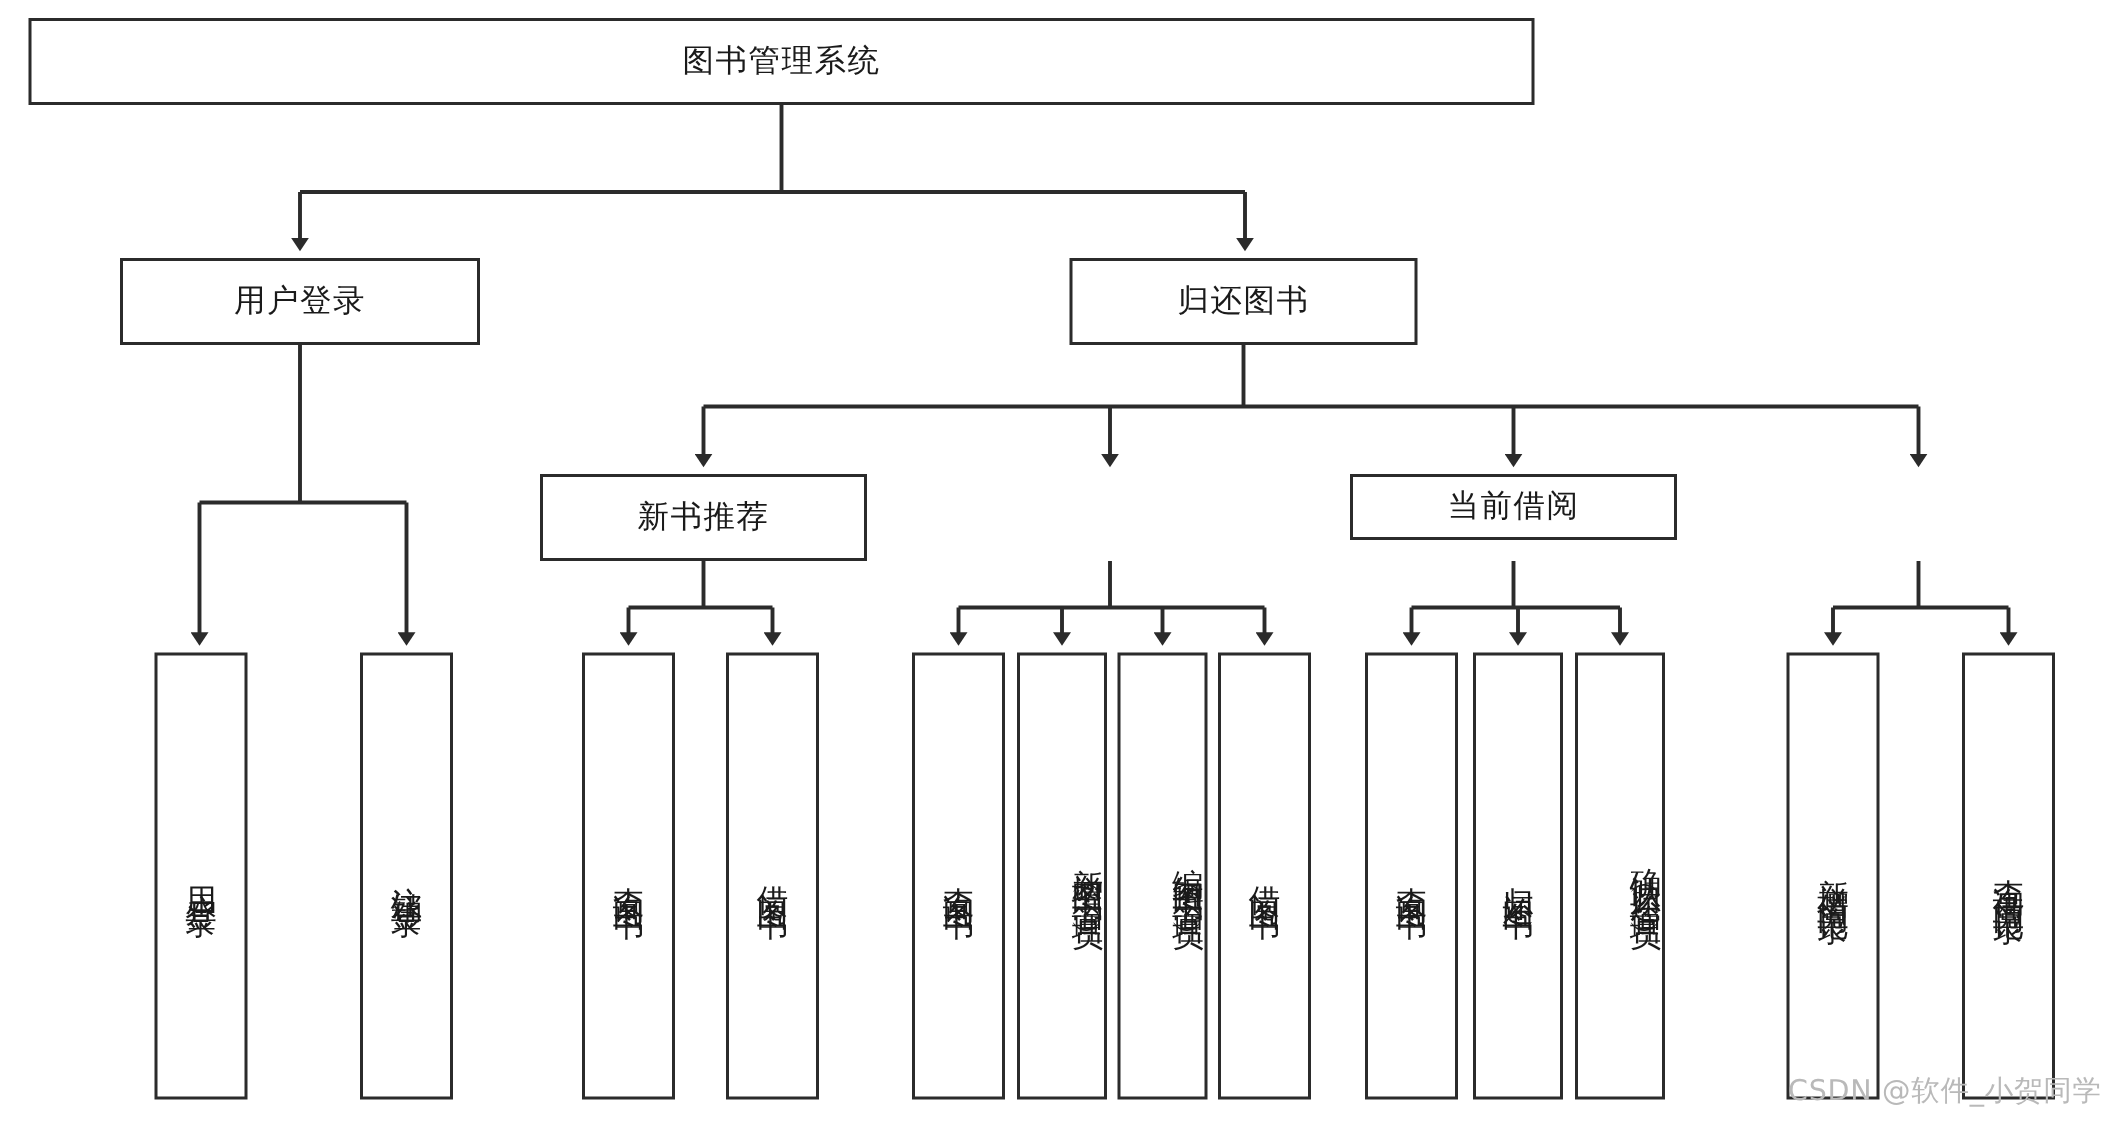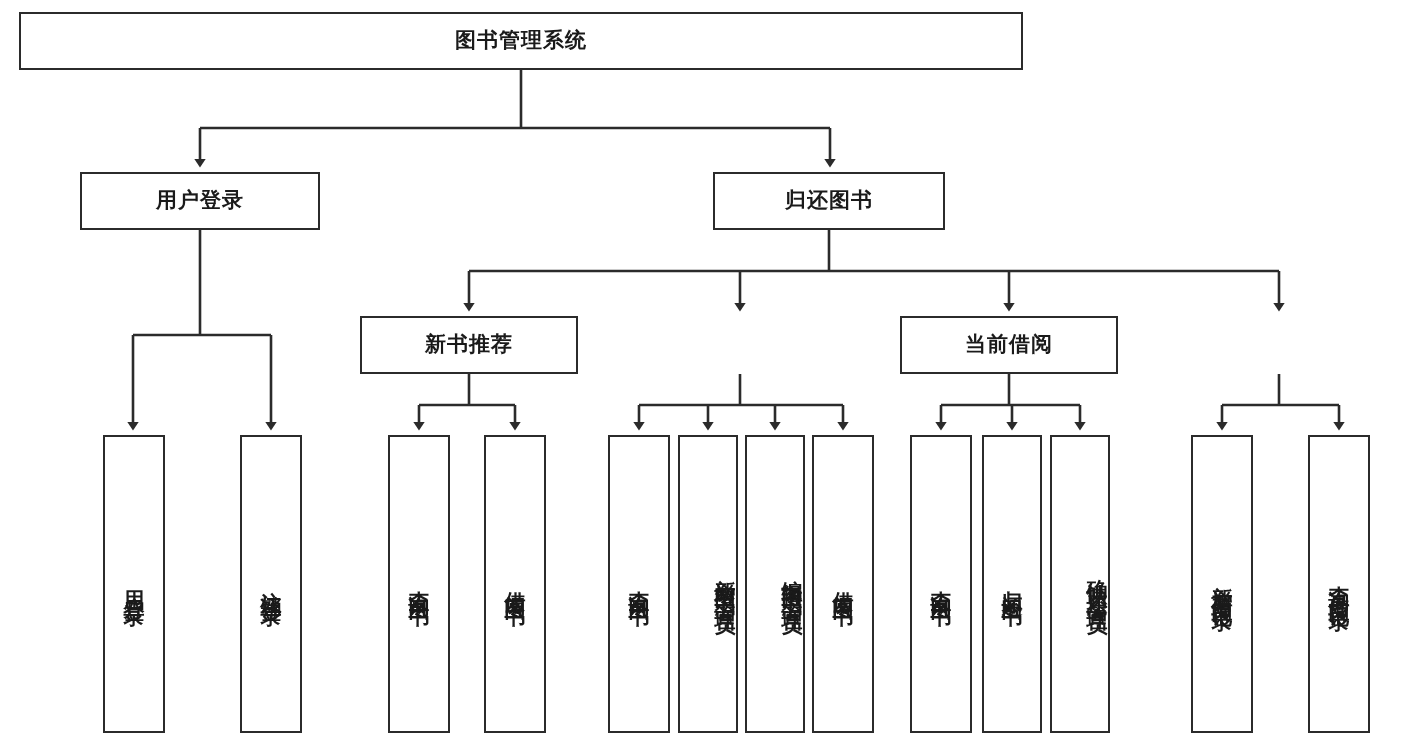--- a/index.html
+++ b/index.html
@@ -9,21 +9,20 @@
   }
   body {
     font-family: "DejaVu Sans", "Liberation Sans", sans-serif;
   }
   #canvas {
     position: relative;
     width: 1405px;
     height: 747px;
     background: #ffffff;
     overflow: hidden;
-    font-weight: bold;
   }
   .node {
     position: absolute;
     box-sizing: border-box;
     border: 2px solid #2b2b2b;
     background: #ffffff;
     display: flex;
     align-items: center;
     justify-content: center;
     color: #1a1a1a;
@@ -133,21 +132,21 @@
   <div class="node h" style="left:80px;top:172px;width:240px;height:58px;">
     <span>用户登录</span>
   </div>
   <div class="node h" style="left:713px;top:172px;width:232px;height:58px;">
     <span>归还图书</span>
   </div>
 
   <div class="node h" style="left:360px;top:316px;width:218px;height:58px;">
     <span>新书推荐</span>
   </div>
-  <div class="node h" style="left:900px;top:316px;width:218px;height:58px;">
+  <div class="node h" style="left:900px;top:316px;width:218px;height:44px;">
     <span>当前借阅</span>
   </div>
 
   <div class="node v" style="left:103px;top:435px;width:62px;height:298px;">
     <span class="vtxt">用户登录</span>
   </div>
   <div class="node v" style="left:240px;top:435px;width:62px;height:298px;">
     <span class="vtxt">注销登录</span>
   </div>
   <div class="node v" style="left:388px;top:435px;width:62px;height:298px;">
@@ -177,14 +176,15 @@
   <div class="node v topalign" style="left:1050px;top:435px;width:60px;height:298px;">
     <span class="vtxt">确认归还（管理员）</span>
   </div>
   <div class="node v" style="left:1191px;top:435px;width:62px;height:298px;">
     <span class="vtxt">新增借阅记录</span>
   </div>
   <div class="node v" style="left:1308px;top:435px;width:62px;height:298px;">
     <span class="vtxt">查询借阅记录</span>
   </div>
 
+  <div id="watermark">CSDN @软件_小贺同学</div>
 
 </div>
 
 </body></html>

